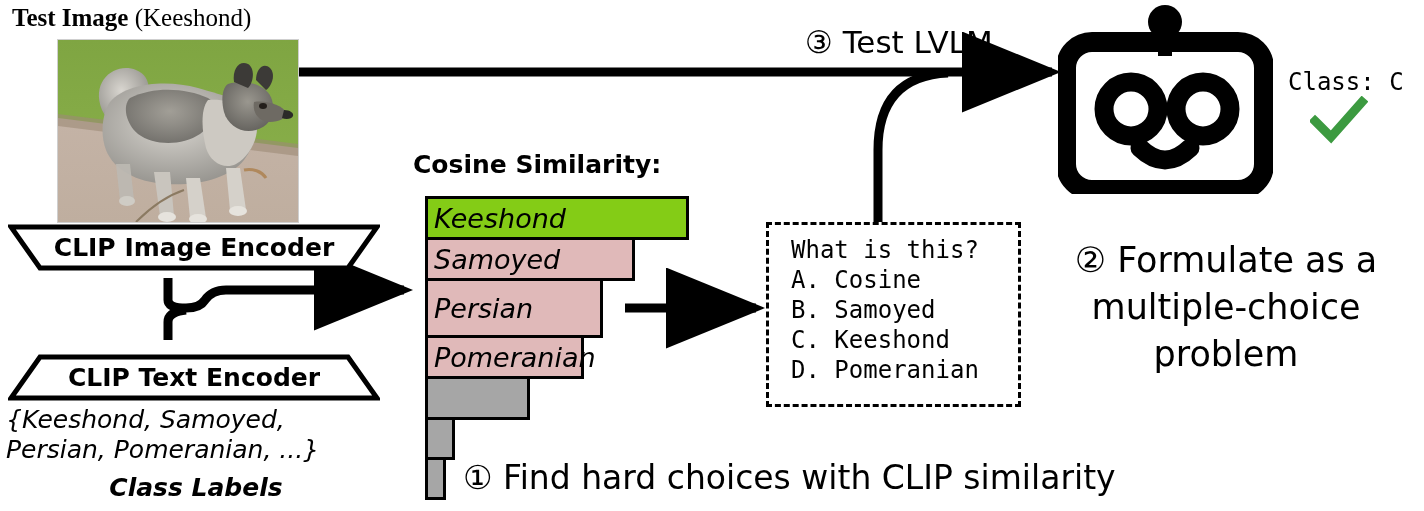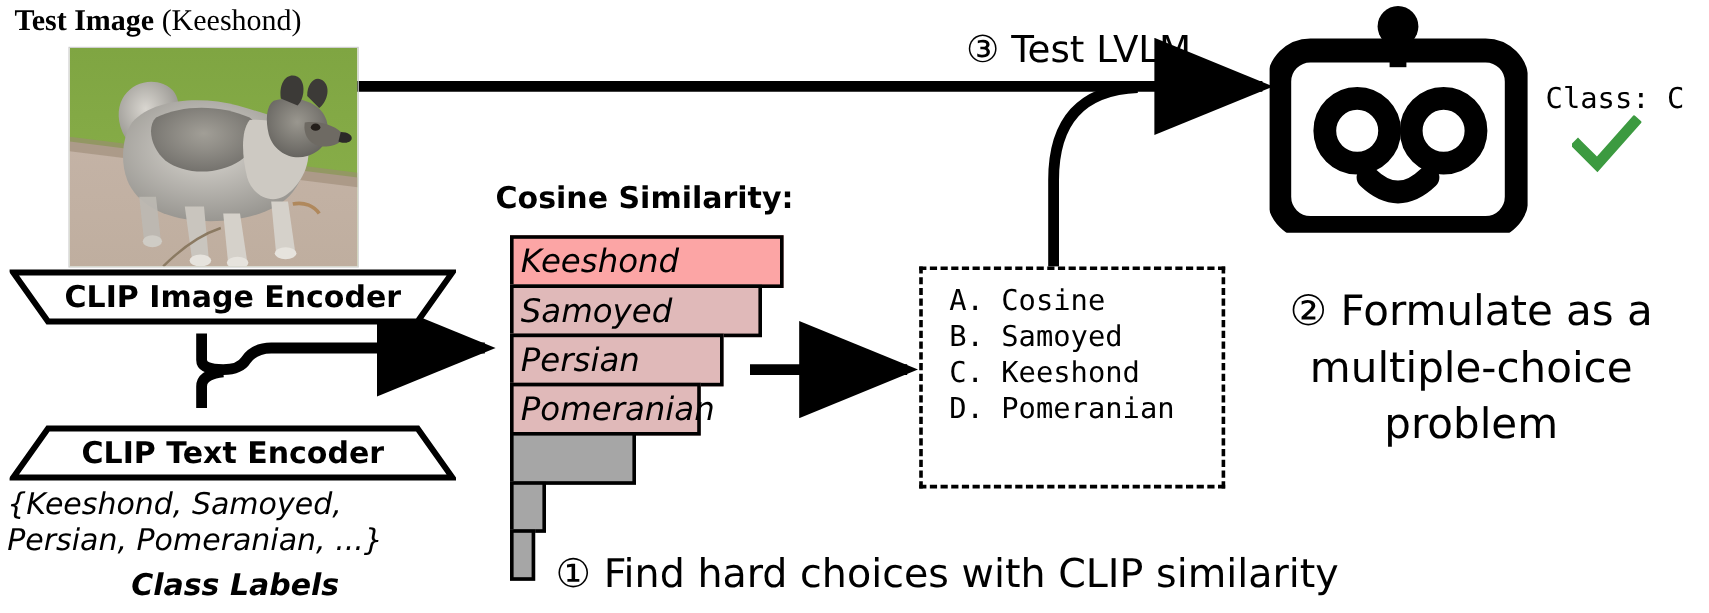--- a/index.html
+++ b/index.html
@@ -160,38 +160,39 @@
 </div>
 
 <div class="abs" id="class-label-set">
   <div>{Keeshond, Samoyed,</div>
   <div>Persian, Pomeranian, ...}</div>
 </div>
 <div class="abs" id="class-labels-caption">Class Labels</div>
 
 <div class="abs" id="cosine-title">Cosine Similarity:</div>
 <div class="abs" id="bar-chart">
-    <div class="bar" style="width: 228px; height: 44px; background: #fca5a5; text-align: center;">
+    <div class="bar" style="width: 264px; height: 44px; background: #84cc16; text-align: center;">
       <span class="bar-label">Keeshond</span>
     </div>
     <div class="bar" style="width: 210px; height: 44px; background: rgb(224, 185, 185);">
       <span class="bar-label">Samoyed</span>
     </div>
-    <div class="bar" style="width: 178px; height: 44px; background: rgb(224, 185, 185);">
+    <div class="bar" style="width: 178px; height: 60px; background: rgb(224, 185, 185);">
       <span class="bar-label">Persian</span>
     </div>
     <div class="bar" style="width: 159px; height: 44px; background: rgb(224, 185, 185);">
       <span class="bar-label">Pomeranian</span>
     </div>
     <div class="bar" style="width: 105px; height: 44px; background: rgb(166, 166, 166);"></div>
     <div class="bar" style="width: 30px; height: 43px; background: rgb(166, 166, 166);"></div>
     <div class="bar" style="width: 21px; height: 43px; background: rgb(166, 166, 166);"></div>
   </div>
 
 <div class="abs mono" id="mcq-box">
+  <div>What is this?</div>
   <div>A. Cosine</div>
   <div>B. Samoyed</div>
   <div>C. Keeshond</div>
   <div>D. Pomeranian</div>
 </div>
 
 <div class="abs" id="step3-caption">③ Test LVLM</div>
 <div class="abs" id="step2-caption">
   <div>② Formulate as a</div>
   <div>multiple-choice</div>

